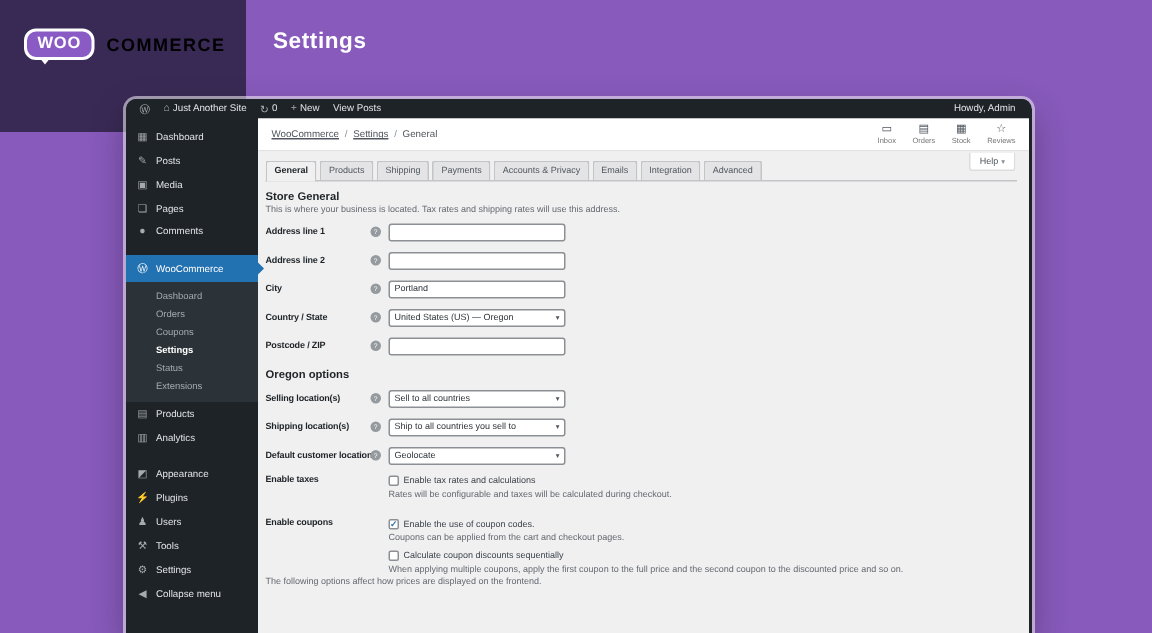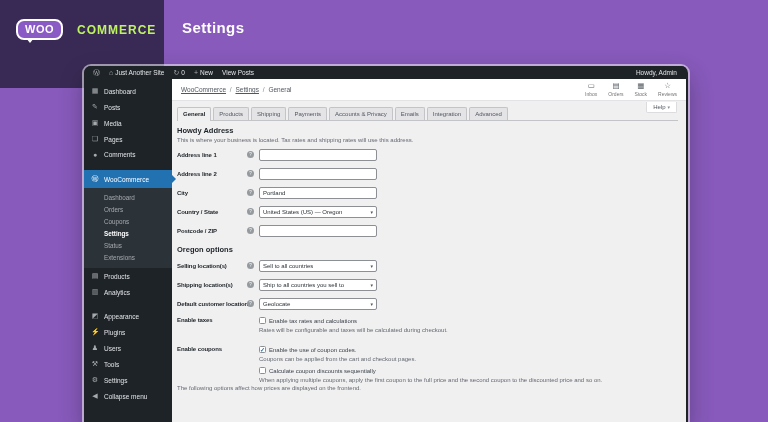--- a/index.html
+++ b/index.html
@@ -6,25 +6,25 @@
   html,body { width:768px; height:422px; overflow:hidden; }
   body {
     font-family:"Liberation Sans", sans-serif;
     background:#875abb;
     position:relative;
     color:#1d2327;
   }
   
   .corner { position:absolute; left:0; top:0; width:164px; height:88px; background:#392a55; }
   .banner-title { position:absolute; left:182px; top:19px; font-size:15px; font-weight:600; color:#fff; letter-spacing:.4px; }
-  .logo { position:absolute; left:16px; top:19px; display:flex; align-items:center; gap:14px; }
+  .logo { position:absolute; left:16px; top:19px; display:flex; align-items:center; gap:8px; }
   .logo-bubble { position:relative; background:#8a5bc4; border:2px solid #fff; border-radius:8px; padding:2px 7px 3px; color:#fff; font-weight:bold; font-size:11px; letter-spacing:.5px; }
   .logo-bubble::after { content:""; position:absolute; left:8px; bottom:-5px; width:0; height:0;
     border-left:4px solid transparent; border-right:4px solid transparent; border-top:5px solid #fff; }
-  .logo-commerce { color:#bef264; font-weight:bold; font-size:12px; letter-spacing:1px; }
+  .logo-commerce { color:#000000; font-weight:bold; font-size:12px; letter-spacing:1px; }
 
   
   .window { position:absolute; left:84px; top:66px; width:604px; height:356px;
     background:#1d2327; border-radius:7px 7px 0 0; overflow:hidden;
     box-shadow:0 0 0 2px rgba(245,243,248,.55), 0 10px 24px rgba(0,0,0,.3);
     display:flex; flex-direction:column; padding-right:2px; }
 
   
   .adminbar { height:13px; flex:0 0 13px; background:#1d2327; display:flex; align-items:center; padding:0 9px; font-size:6.5px; color:#c3c4c7; }
   .ab-left { display:flex; align-items:center; gap:9px; }
@@ -229,21 +229,21 @@
           <span class="tab active">General</span>
           <span class="tab">Products</span>
           <span class="tab">Shipping</span>
           <span class="tab">Payments</span>
           <span class="tab">Accounts &amp; Privacy</span>
           <span class="tab">Emails</span>
           <span class="tab">Integration</span>
           <span class="tab">Advanced</span>
         </div>
 
-        <div class="sec-title">Howdy Address</div>
+        <div class="sec-title">Store General</div>
         <div class="sec-desc">This is where your business is located. Tax rates and shipping rates will use this address.</div>
 
         <div class="form">
           <div class="row">
             <span class="f-label">Address line 1</span>
             <span class="help">?</span>
             <input class="t-input" type="text" value="" style="">
           </div>
           <div class="row">
             <span class="f-label">Address line 2</span>

